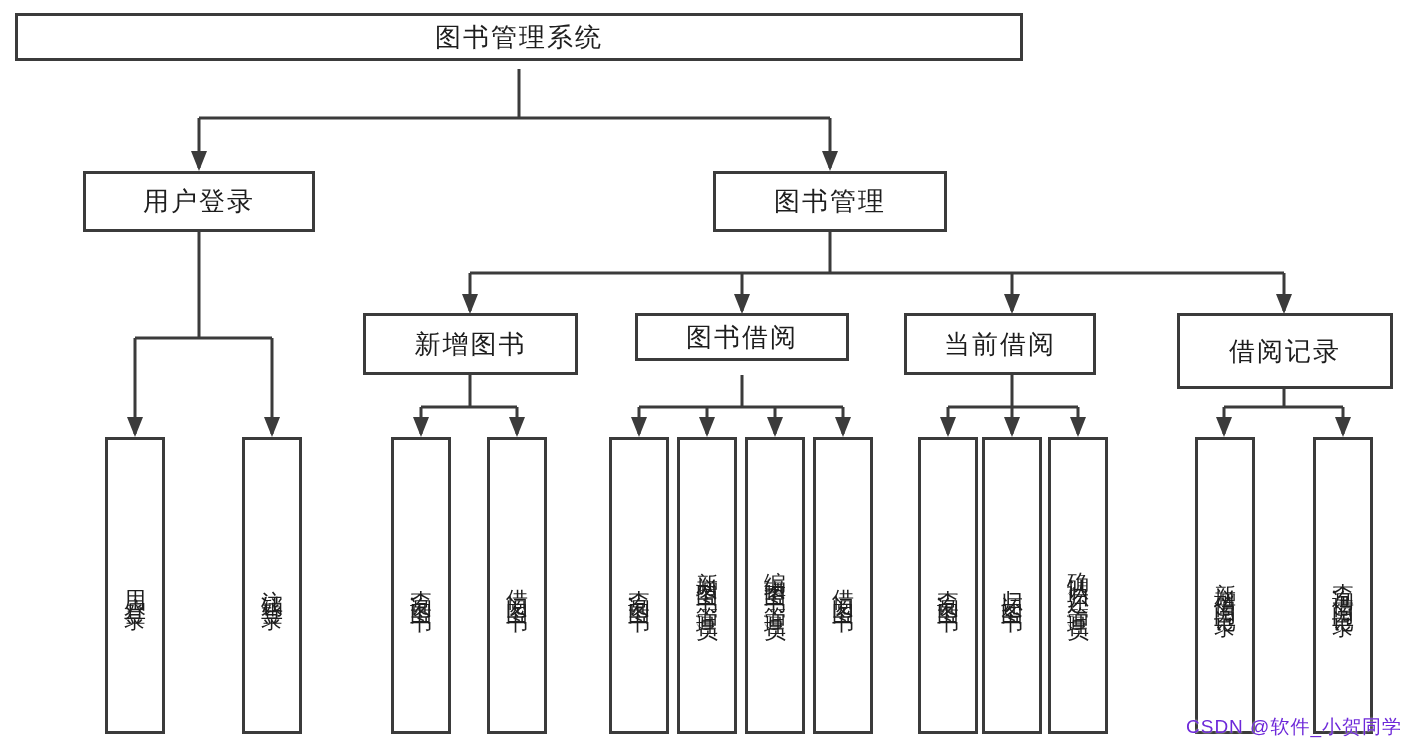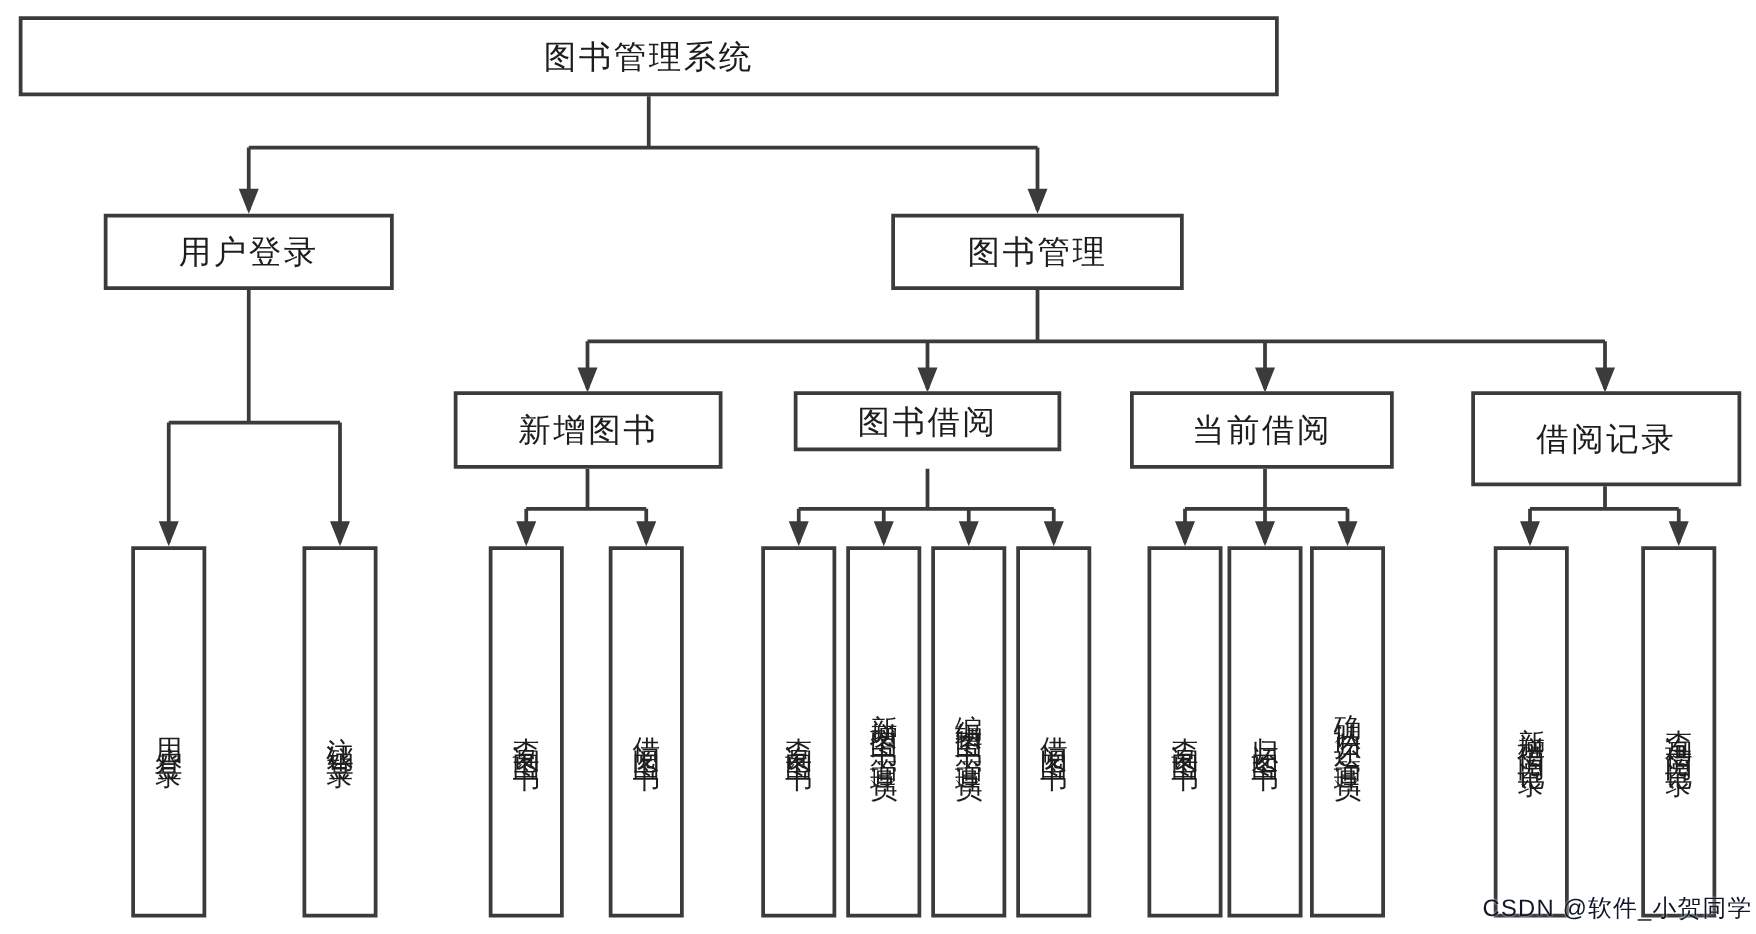--- a/index.html
+++ b/index.html
@@ -44,21 +44,21 @@
     line-height: 1;
     letter-spacing: 7px;
     white-space: nowrap;
   }
   .watermark {
     position: absolute;
     left: 1186px;
     top: 714px;
     font-size: 19px;
     letter-spacing: 1px;
-    color: #0f172a;
+    color: #6d28d9;
     text-shadow: 0 0 2px #ffffff;
     white-space: nowrap;
     z-index: 5;
   }
 </style>
 </head>
 <body>
 
 <div class="canvas">
 
@@ -81,38 +81,38 @@
     </g>
     <path fill="#3b3b3b" stroke="none" d="M199 171 l-8 -20 h16 z  M830 171 l-8 -20 h16 z
              M470 314 l-8 -20 h16 z  M742 314 l-8 -20 h16 z  M1012 314 l-8 -20 h16 z  M1284 314 l-8 -20 h16 z
              M135 437 l-8 -20 h16 z  M272 437 l-8 -20 h16 z
              M421 437 l-8 -20 h16 z  M517 437 l-8 -20 h16 z
              M639 437 l-8 -20 h16 z  M707 437 l-8 -20 h16 z  M775 437 l-8 -20 h16 z  M843 437 l-8 -20 h16 z
              M948 437 l-8 -20 h16 z  M1012 437 l-8 -20 h16 z  M1078 437 l-8 -20 h16 z
              M1224 437 l-8 -20 h16 z M1343 437 l-8 -20 h16 z"></path>
   </svg>
 
-  <div class="box" style="left:15px; top:13px; width:1008px; height:64px">
+  <div class="box" style="left:15px; top:13px; width:1008px; height:48px">
     <span class="hlabel">图书管理系统</span>
   </div>
 
   <div class="box" style="left:83px; top:171px; width:232px; height:61px">
     <span class="hlabel">用户登录</span>
   </div>
   <div class="box" style="left:713px; top:171px; width:234px; height:61px">
     <span class="hlabel">图书管理</span>
   </div>
 
   <div class="box" style="left:363px; top:313px; width:215px; height:62px">
     <span class="hlabel">新增图书</span>
   </div>
   <div class="box" style="left:635px; top:313px; width:214px; height:48px">
     <span class="hlabel">图书借阅</span>
   </div>
-  <div class="box" style="left:904px; top:313px; width:211px; height:62px">
+  <div class="box" style="left:904px; top:313px; width:192px; height:62px">
     <span class="hlabel">当前借阅</span>
   </div>
   <div class="box" style="left:1177px; top:313px; width:216px; height:76px">
     <span class="hlabel">借阅记录</span>
   </div>
 
   <div class="box leaf" style="left:105px; top:437px; width:60px; height:297px">
     <span class="vlabel">用户登录</span>
   </div>
   <div class="box leaf" style="left:242px; top:437px; width:60px; height:297px">

